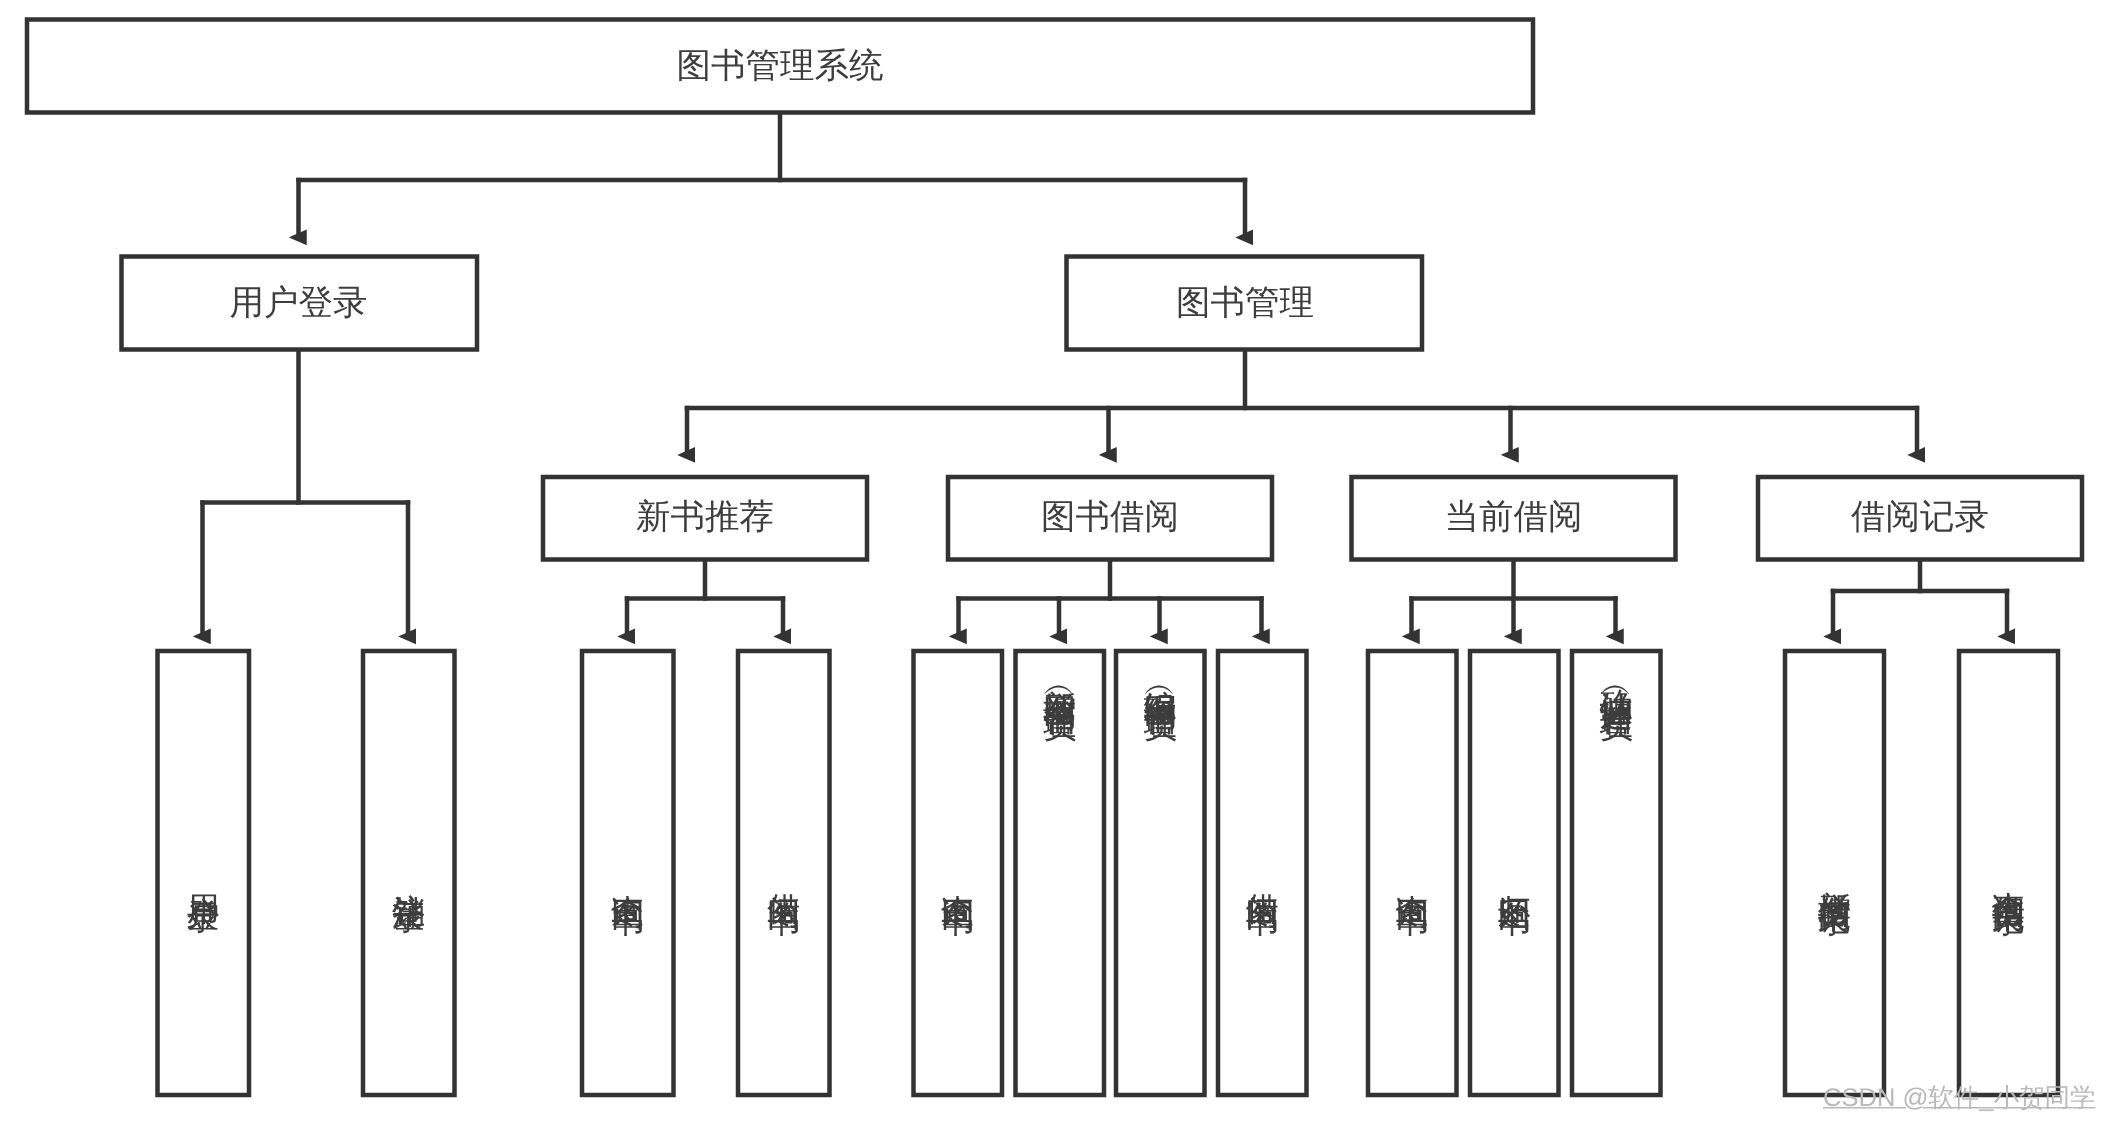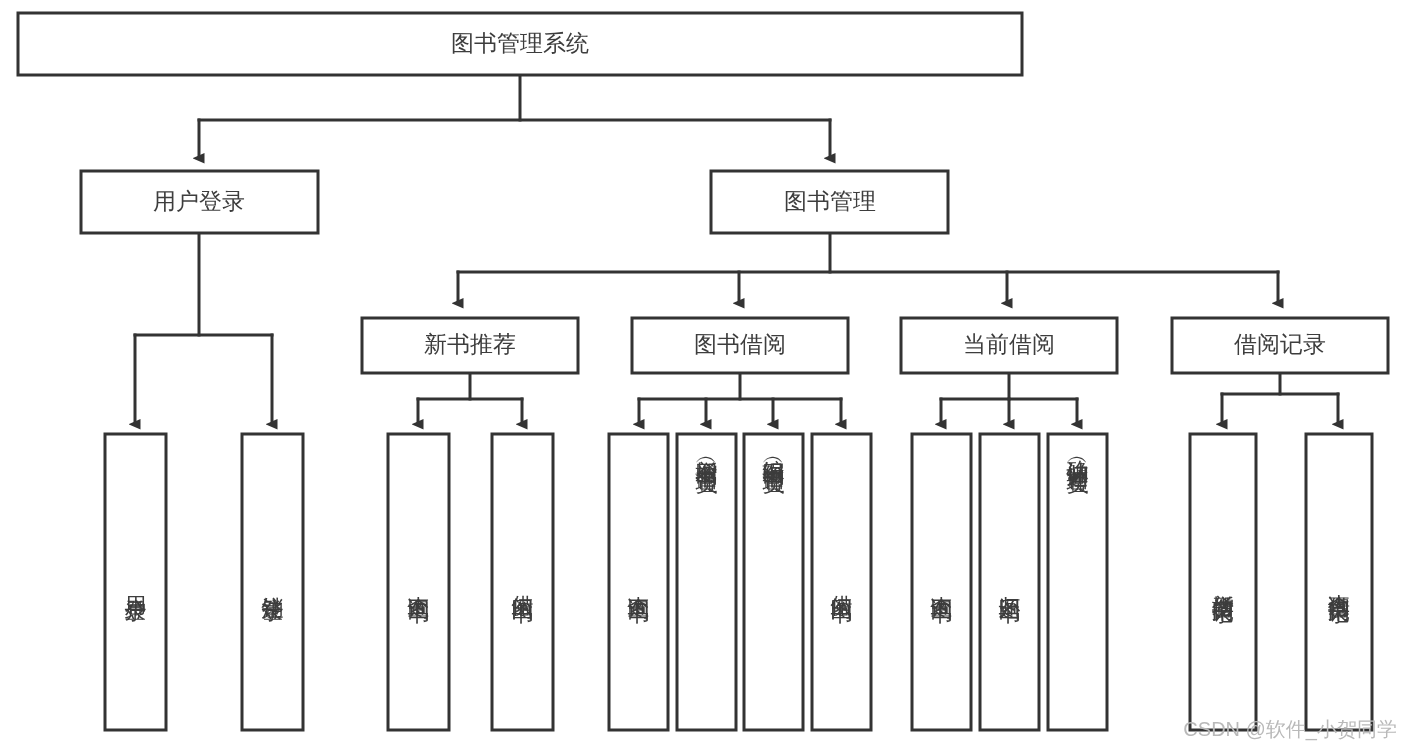--- a/index.html
+++ b/index.html
@@ -60,24 +60,25 @@
     stroke-linecap: square;
   }
   .arrow-head {
     fill: #333333;
   }
   #watermark {
     position: absolute;
     right: 8px;
     bottom: 4px;
     color: #b9b9b9;
-    font-size: 20px;
+    font-size: 17px;
     font-family: "Liberation Sans", "DejaVu Sans", sans-serif;
     white-space: nowrap;
     pointer-events: none;
+    text-decoration: underline;
   }
 </style>
 </head>
 <body>
 
 <div id="diagram-root">
 
   <svg class="flow" viewBox="0 0 1405 747">
     <defs>
       <marker id="arrow" markerWidth="12" markerHeight="12" refX="5.5" refY="5.5" orient="auto" markerUnits="userSpaceOnUse">

